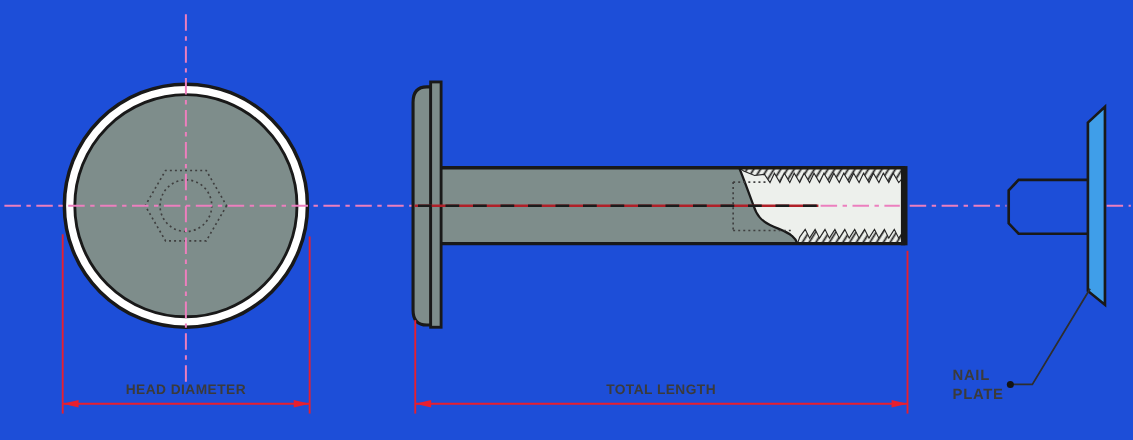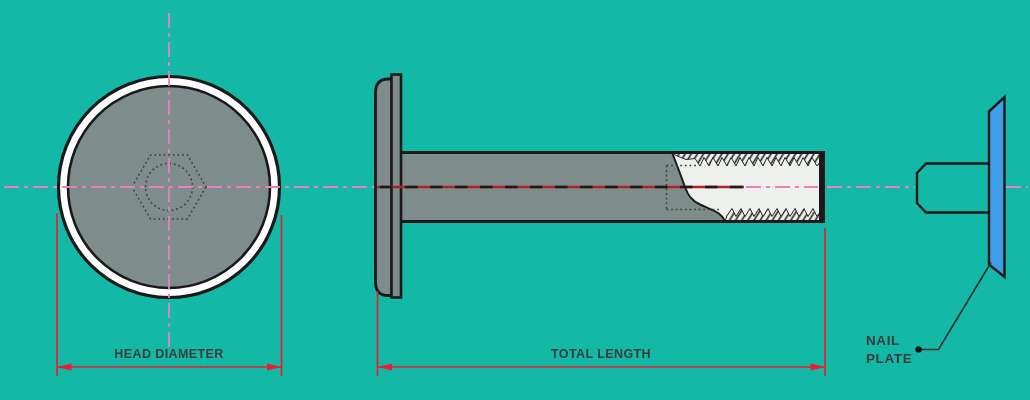--- a/index.html
+++ b/index.html
@@ -1,16 +1,16 @@
 <!DOCTYPE html>
 <html style="--body-gray: #7e8d8b; --section-light: #edf0ec; --outline-black: #191919; --centerline-pink: #ec7fbe; --centerline-darkred: #b02028; --dimension-red: #e81f2e; --label-gray: #3b3b3b; --plate-blue: #3f9ee9; --stub-blue: #2e93e9; --thread-stripe-blue: #0f57b6;"><head>
 <meta charset="utf-8">
 <style>
   html,body{margin:0;padding:0;background:#ffffff;}
-  .stage{position:relative;width:1030px;height:400px;background:#14b8a6;overflow:hidden;}
+  .stage{position:relative;width:1030px;height:400px;background:#1d4ed8;overflow:hidden;}
   svg{display:block;}
 
   
   .outline        {stroke:var(--outline-black);fill:none;}
   .body-fill      {fill:var(--body-gray);}
   .section-fill   {fill:var(--section-light);}
   .white-fill     {fill:#ffffff;}
   .cl-pink        {stroke:var(--centerline-pink);stroke-width:1.8;fill:none;
                    stroke-dasharray:15 5 4 5;}
   .cl-red-base    {stroke:var(--centerline-darkred);stroke-width:2.4;fill:none;}

